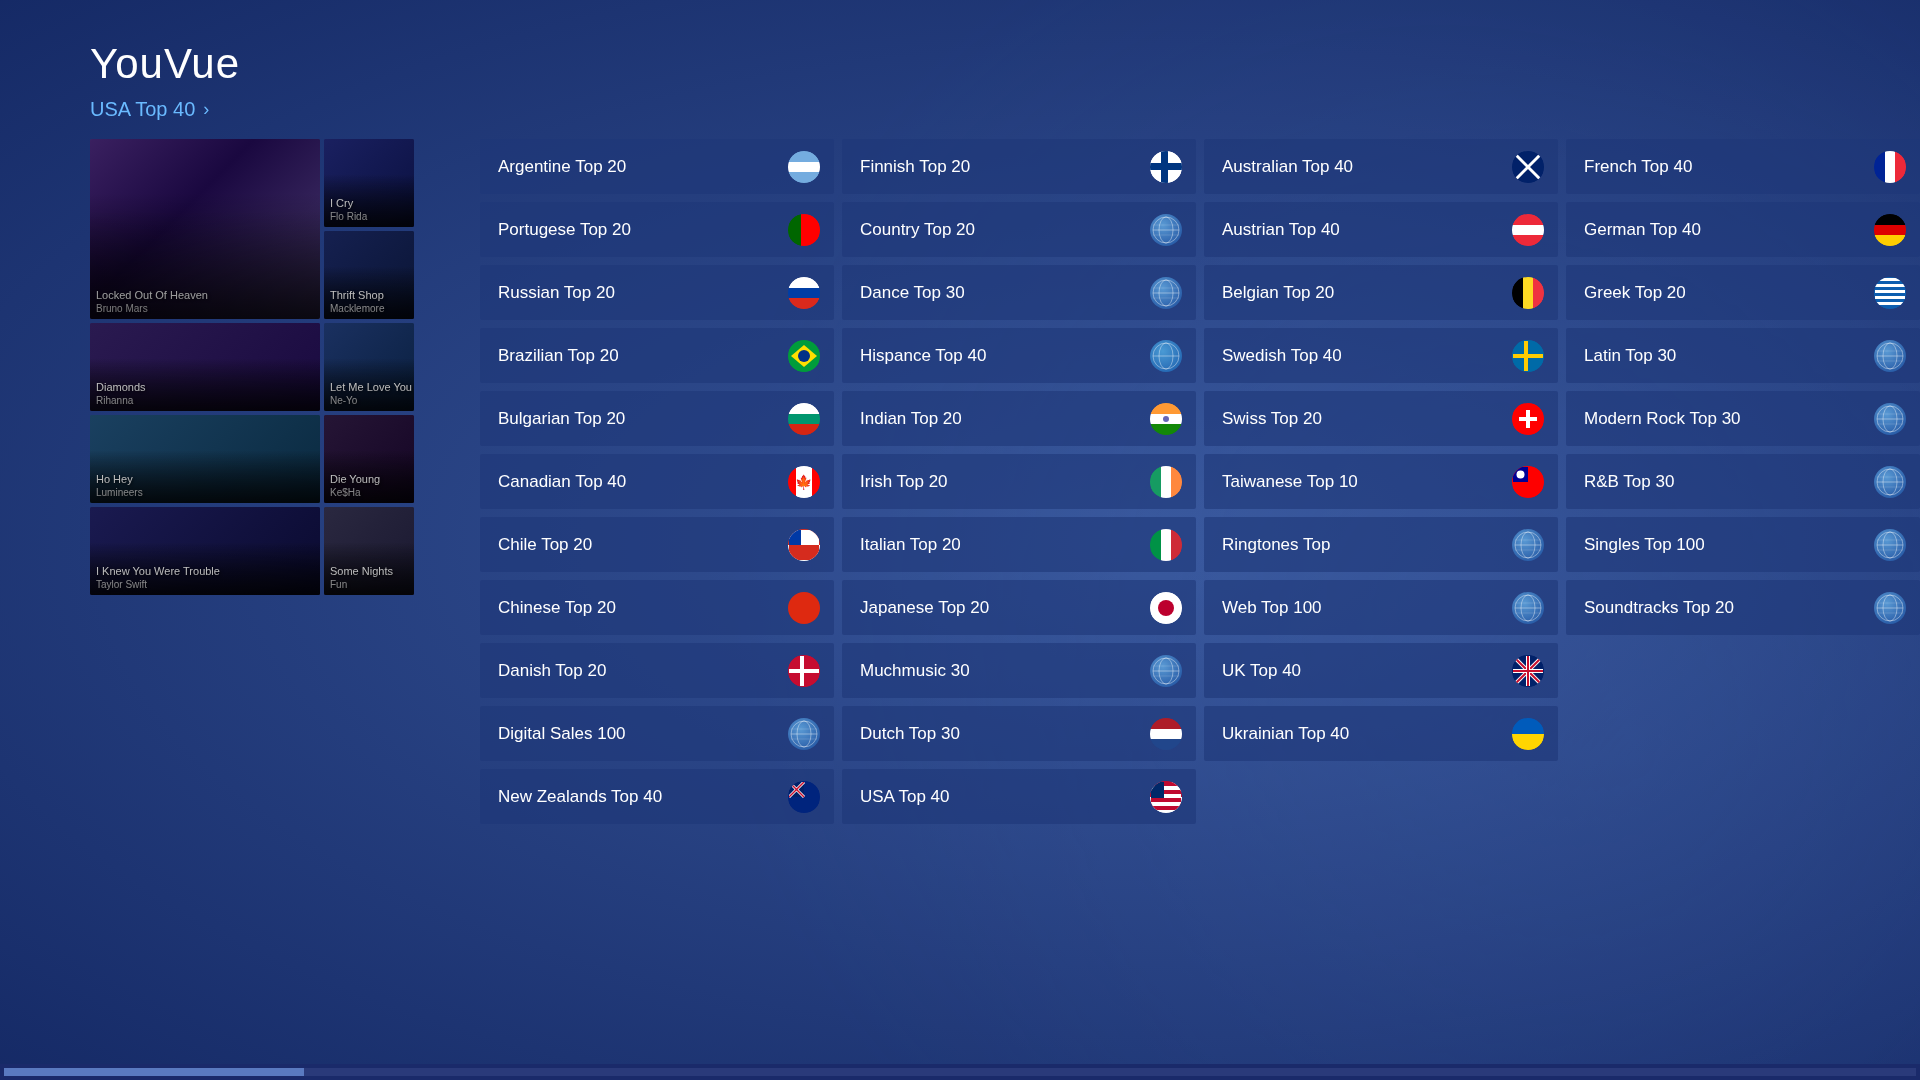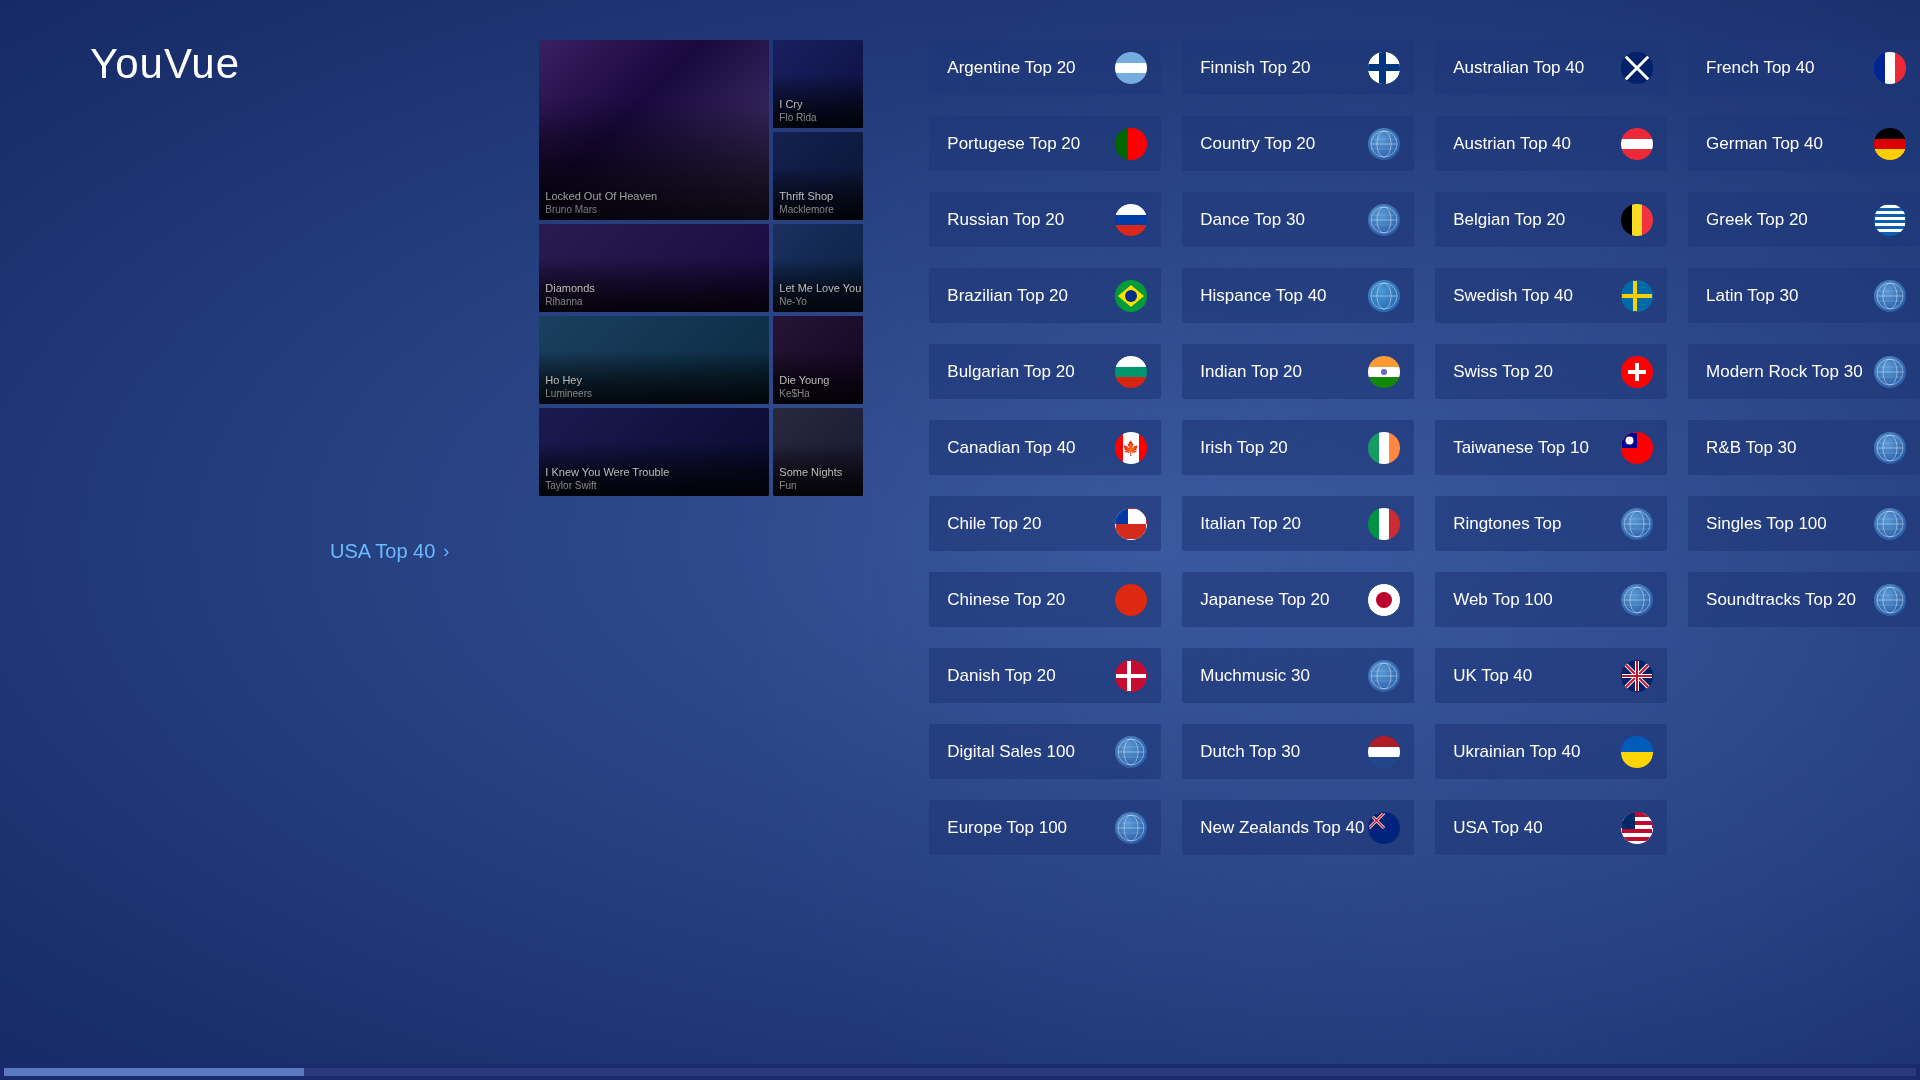--- a/index.html
+++ b/index.html
@@ -29,21 +29,21 @@
       opacity: 0.25;
       background-image: 
         radial-gradient(circle at 75% 55%, rgba(100,140,220,0.4) 0%, transparent 50%),
         radial-gradient(circle at 85% 70%, rgba(80,120,200,0.3) 0%, transparent 40%);
     }
 
     .content {
       position: relative;
       z-index: 1;
       display: flex;
-      flex-direction: row;
+      flex-direction: column;
       padding: 40px 0 0 0;
       height: 100%;
     }
 
     .app-title {
       color: white;
       font-size: 42px;
       font-weight: 300;
       padding-left: 90px;
       margin-bottom: 10px;
@@ -374,21 +374,21 @@
         <div style="position:absolute;inset:0;background:linear-gradient(135deg,#2a2840,#1a1830);"></div>
         <div style="position:absolute;bottom:0;left:0;right:0;height:60%;background:linear-gradient(to top,rgba(0,0,0,0.7),transparent);"></div>
         <div class="thumb-label">
           <span class="thumb-title">Some Nights</span>
           <span class="thumb-artist">Fun</span>
         </div>
       </div>
 
     </div>
 
-    <div class="chart-panel" id="chart-panel" style="display: grid; grid-template-columns: repeat(4, 1fr); gap: 21px; align-content: start;">
+    <div class="chart-panel" id="chart-panel" style="display: grid; grid-template-columns: repeat(4, 1fr); gap: 8px; align-content: start;">
     <div class="chart-item">
           <span class="chart-name">Argentine Top 20</span>
           <div class="flag-icon argentina-bg">
             <svg width="30" height="30" viewBox="0 0 30 30">
               <rect width="30" height="10" fill="#74ACDF"></rect>
               <rect y="10" width="30" height="10" fill="white"></rect>
               <rect y="20" width="30" height="10" fill="#74ACDF"></rect>
             </svg>
           </div>
         </div>
@@ -782,32 +782,20 @@
           <span class="chart-name">Ukrainian Top 40</span>
           <div class="flag-icon flag-ukraine">
             <svg width="30" height="30" viewBox="0 0 30 30">
               <rect width="30" height="15" fill="#005BBB"></rect>
               <rect y="15" width="30" height="15" fill="#FFD500"></rect>
             </svg>
           </div>
         </div>
         <div style="visibility: hidden;"></div>
         <div class="chart-item">
-          <span class="chart-name">Europe Top 100</span>
-          <div class="flag-icon flag-globe2" style="background: radial-gradient(circle at 40% 35%, rgb(90, 154, 212), rgb(26, 74, 154));">
-            <svg width="30" height="30" viewBox="0 0 30 30">
-              <circle cx="15" cy="15" r="13" fill="none" stroke="rgba(255,255,255,0.4)" stroke-width="1"></circle>
-              <ellipse cx="15" cy="15" rx="7" ry="13" fill="none" stroke="rgba(255,255,255,0.4)" stroke-width="1"></ellipse>
-              <line x1="2" y1="15" x2="28" y2="15" stroke="rgba(255,255,255,0.4)" stroke-width="1"></line>
-              <line x1="2" y1="10" x2="28" y2="10" stroke="rgba(255,255,255,0.3)" stroke-width="0.5"></line>
-              <line x1="2" y1="20" x2="28" y2="20" stroke="rgba(255,255,255,0.3)" stroke-width="0.5"></line>
-            </svg>
-          </div>
-        </div>
-        <div class="chart-item">
           <span class="chart-name">New Zealands Top 40</span>
           <div class="flag-icon flag-newzealand">
             <svg width="30" height="30" viewBox="0 0 30 30">
               <rect width="30" height="30" fill="#00247D"></rect>
               <rect width="15" height="15" fill="#012169"></rect>
               <line x1="0" y1="0" x2="15" y2="15" stroke="white" stroke-width="3"></line>
               <line x1="15" y1="0" x2="0" y2="15" stroke="white" stroke-width="3"></line>
               <line x1="0" y1="0" x2="15" y2="15" stroke="#C8102E" stroke-width="1.5"></line>
               <line x1="15" y1="0" x2="0" y2="15" stroke="#C8102E" stroke-width="1.5"></line>
             </svg>

